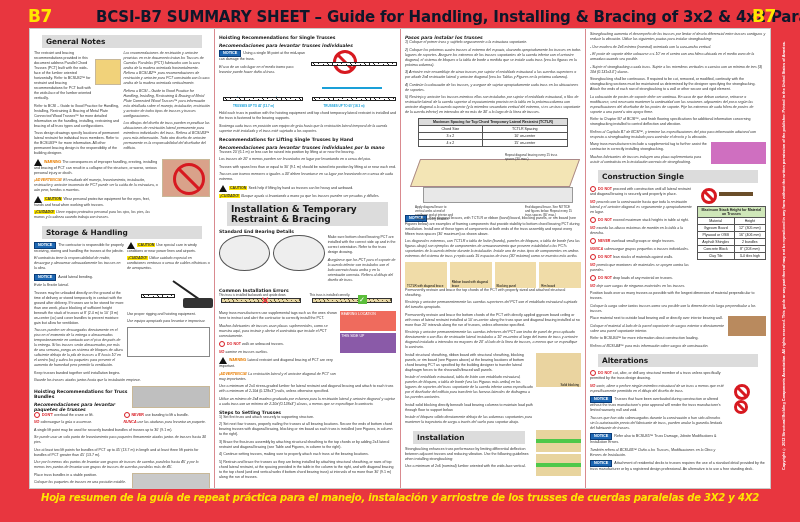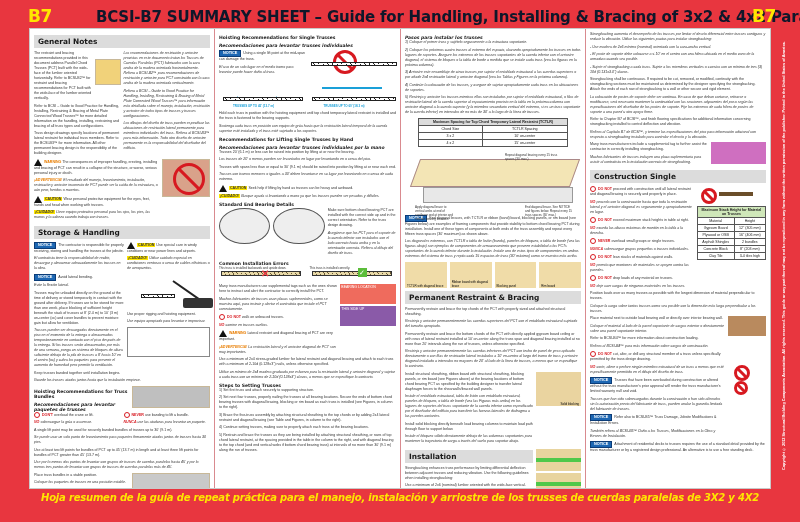--- a/index.html
+++ b/index.html
@@ -5,21 +5,21 @@
 *{box-sizing:border-box;margin:0;padding:0}
 body{width:800px;height:522px;background:#e8363f;font-family:"Liberation Sans",sans-serif;position:relative;overflow:hidden}
 .hdr{position:absolute;left:0;top:0;width:800px;height:30px}
 .b7{position:absolute;top:6px;font-family:"DejaVu Sans",sans-serif;font-weight:bold;font-size:17px;color:#ffe600;letter-spacing:-0.5px}
 .b7.l{left:28px}.b7.r{left:752px}
 .title{position:absolute;left:96px;top:8px;font-family:"DejaVu Sans",sans-serif;font-weight:bold;font-size:15px;color:#0f172a;white-space:nowrap;letter-spacing:-0.2px}
 .panel{position:absolute;left:29px;top:28px;width:742px;height:461px;background:#fff;border:1px solid #c9c9c9}
 .col{position:absolute;top:0;height:459px;padding:3px 4px;overflow:hidden;border-right:1px solid #d98a8f}
 .col:last-child{border-right:none}
 .c1{left:0;width:185px}.c2{left:185px;width:186px}.c3{left:371px;width:185px}.c4{left:556px;width:184px}
-.sec{background:#dcdcdc;font-family:"DejaVu Sans",sans-serif;font-weight:bold;font-size:7.4px;color:#1a1a1a;padding:2px 4px;margin:3px 0 3px}
+.sec{background:#dcdcdc;font-family:"DejaVu Sans",sans-serif;font-weight:bold;font-size:7.4px;color:#1a1a1a;padding:2px 4px;margin:3px 8px 3px}
 .sec.big{font-size:9px;padding:2px 4px}
 .sub{font-family:"DejaVu Sans",sans-serif;font-weight:bold;font-size:4.5px;color:#222;margin-top:3px}
 .sub.es{font-style:italic}
 p,.t{font-size:3.6px;line-height:5px;color:#333;margin-bottom:2.5px}
 .es{font-style:italic}
 .notice{display:inline-block;background:#1d67b3;color:#fff;font-weight:bold;font-size:3.8px;padding:0 3px;margin-right:2px;border:0.5px solid #0b3c78;vertical-align:middle}
 .warn{color:#e87d00;font-weight:bold}
 .caut{background:#ffe600;color:#333;font-weight:bold;padding:0 1px}
 .red{color:#d71920;font-weight:bold}
 .tri{display:inline-block;width:0;height:0;border-left:4px solid transparent;border-right:4px solid transparent;border-bottom:7px solid #111;vertical-align:middle;margin-right:2px;position:relative}
@@ -165,20 +165,21 @@
 
     <div class="sub">Recommendations for Lifting Single Trusses by Hand</div>
     <div class="sub es">Recomendaciones para levantar trusses individuales por la mano</div>
     <p>Trusses 20' (6.1 m) or less can be raised into position by lifting at or near the bearing.</p>
     <p class="es">Los trusses de 20' o menos pueden ser levantados en lugar por levantando en o cerca del pico.</p>
     <p>Trusses with spans less than or equal to 30' (9.1 m) should be raised into position by lifting at or near each end.</p>
     <p class="es">Trusses con tramos menores o iguales a 30' deben levantarse en su lugar por levantando en o cerca de cada extremo.</p>
     <p><span class="tri"></span><span class="caut">CAUTION</span> <span>Seek help if lifting by hand as trusses can be heavy and awkward.</span></p>
     <p class="es"><span class="caut">¡CUIDADO!</span> <span>Busque ayuda si levantando a mano ya que los trusses pueden ser pesados y difíciles.</span></p>
 
+    <div class="sec big">Installation &amp; Temporary Restraint &amp; Bracing</div>
     <div class="sub">Standard End Bearing Details</div>
     <div style="display:flex;gap:3px;margin-top:1px">
       <div style="width:30%;height:36px;border:1px solid #555;border-radius:50%;background:#eee"></div>
       <div style="width:30%;height:36px;border:1px solid #555;border-radius:50%;background:#eee"></div>
       <div style="width:40%">
         <p>Make sure bottom chord bearing PCT are installed with the correct side up and in the correct orientation. Refer to the truss design drawing.</p>
         <p class="es">Asegúrese que los PCT para el soporte de la cuerda inferior son instalados con el lado correcto hacia arriba y en la orientación correcta. Refiera al dibujo del diseño de truss.</p>
       </div>
     </div>
     <div class="sub">Common Installation Errors</div>
@@ -264,21 +265,20 @@
       <div style="flex:1;background:#f0dca8;position:relative">
           <span style="position:absolute;bottom:0;left:2px;font-size:3px">Ribbon board with diagonal brace</span>
         </div>
       <div style="flex:1;background:#f0dca8;position:relative">
           <span style="position:absolute;bottom:0;left:2px;font-size:3px">Blocking panel</span>
         </div>
       <div style="flex:1;background:#f0dca8;position:relative">
           <span style="position:absolute;bottom:0;left:2px;font-size:3px">Rim board</span>
         </div>
     </div>
-    <div class="sec">Permanent Restraint &amp; Bracing</div>
     <p>Permanently restrain and brace the top chords of the PCT with properly sized and attached structural sheathing.</p>
     <p class="es">Restrinja y arriostre permanentemente las cuerdas superiores del PCT con el entablado estructural sujetado del tamaño apropiado.</p>
     <p>Permanently restrain and brace the bottom chords of the PCT with directly applied gypsum board ceiling or with rows of lateral restraint installed at 10' on-center along the truss span and diagonal bracing installed at no more than 20' intervals along the run of trusses, unless otherwise specified.</p>
     <p class="es">Restrinja y arriostre permanentemente las cuerdas inferiores del PCT con techo de panel de yeso aplicado directamente o con filas de restricción lateral instaladas a 10' en-centro al largo del tramo de truss y arriostre diagonal instalado a intervalos no mayores de 20' al lado de la línea de trusses, a menos que se especifique lo contrario.</p>
     <div style="display:flex;gap:3px">
       <div style="width:74%">
         <p>Install structural sheathing, ribbon board with structural sheathing, blocking panels, or rim board (see Figures above) at the bearing locations of bottom chord bearing PCT as specified by the building designer to transfer lateral diaphragm forces to the shearwalls/braced wall panels.</p>
         <p class="es">Instale el entablado estructural, tabla de listón con entablado estructural, paneles de bloqueo, o tabla de borde (vea las Figuras más arriba) en los lugares de soportes del truss soportante de la cuerda inferior como especificado por el diseñador del edificio para transferir las fuerzas laterales de diafragma a las paredes cortantes.</p>
         <p>Install solid blocking directly beneath load bearing columns to maintain load path through floor to support below.</p>
         <p class="es">Instale el bloqueo sólido directamente debajo de las columnas soportantes para mantener la trayectoria de carga a través del suelo para soportar abajo.</p>
@@ -373,20 +373,21 @@
     <p class="es">Coloque la carga sobre tantos trusses como sea posible con la dimensión más larga perpendicular a los trusses.</p>
     <div style="display:flex;gap:3px">
       <div style="width:78%">
         <p>Place material next to outside load bearing wall or directly over interior bearing wall.</p>
         <p class="es">Coloque el material al lado de la pared soportante de cargas exterior o directamente sobre una pared soportante interior.</p>
         <p>Refer to BCSI-B4™ for more information about construction loading.</p>
         <p class="es">Refiera al BCSI-B4™ para más información sobre cargas de construcción.</p>
       </div>
       <div style="width:22%;height:20px;background:#b98a5e"></div>
     </div>
+    <div class="sec">Alterations</div>
     <div style="display:flex;gap:3px">
       <div style="width:78%">
         <p><span class="nos"></span><span class="red">DO NOT</span> <span>cut, alter, or drill any structural member of a truss unless specifically permitted by the truss design drawing.</span></p>
         <p class="es"><span class="red">NO</span> <span>corte, altere o perfore ningún miembro estructural de un truss a menos que esté específicamente permitido en el dibujo del diseño de truss.</span></p>
         <p><span class="notice">NOTICE</span><span>Trusses that have been overloaded during construction or altered without the truss manufacturer's prior approval will render the truss manufacturer's limited warranty null and void.</span></p>
         <p class="es">Trusses que han sido sobrecargados durante la construcción o han sido alterados sin la autorización previa del fabricante de truss, pueden anular la garantía limitada del fabricante de trusses.</p>
         <p><span class="notice">NOTICE</span><span>Refer also to BCSI-B5™ Truss Damage, Jobsite Modifications &amp; Installation Errors.</span></p>
         <p class="es">También refiera al BCSI-B5™ Daño a los Trusses, Modificaciones en la Obra y Errores de Instalación.</p>
       </div>
       <div style="width:22%;position:relative;height:44px">

